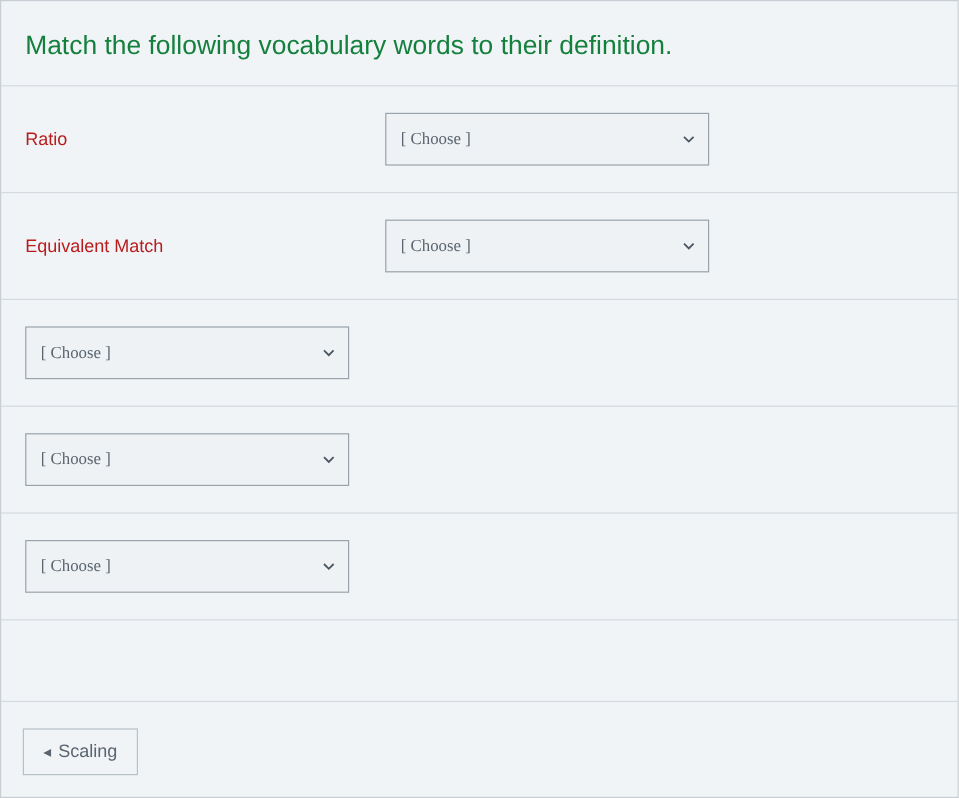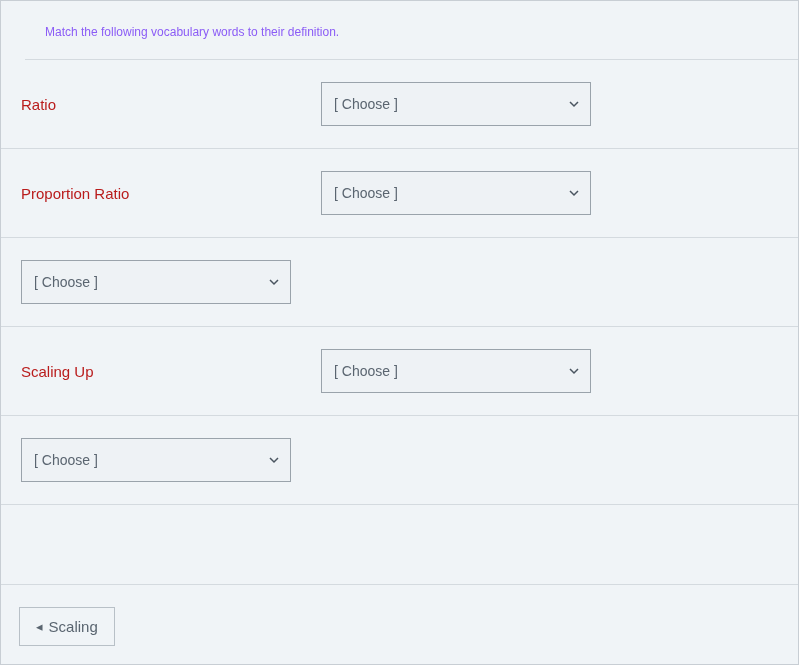--- a/index.html
+++ b/index.html
@@ -17,24 +17,23 @@
     .question-container {
       background: #f0f4f7;
       border: 1px solid #c8ced4;
       margin: 0;
       height: 100%;
       display: flex;
       flex-direction: column;
     }
     .question-prompt {
       padding: 24px 20px 20px 20px;
-      font-size: 12px;
-      color: #8b5cf6;
+      font-size: 22px;
+      color: #15803d;
       border-bottom: 1px solid #d4dadf;
-      margin-left: 24px;
     }
     .match-rows {
       flex: 1;
     }
     .match-row {
       display: flex;
       align-items: center;
       padding: 22px 20px;
       border-bottom: 1px solid #d4dadf;
     }
@@ -51,21 +50,21 @@
       width: 100%;
       height: 44px;
       background: #eef2f5;
       border: 1px solid #9aa3ab;
       padding: 0 34px 0 12px;
       font-size: 14px;
       color: #5a6570;
       appearance: none;
       -webkit-appearance: none;
       cursor: pointer;
-      font-family: Liberation Sans, sans-serif;
+      font-family: Liberation Serif, serif;
     }
     .chevron {
       position: absolute;
       right: 12px;
       top: 50%;
       transform: translateY(-50%);
       pointer-events: none;
       width: 10px;
       height: 10px;
     }
@@ -112,21 +111,21 @@
         </select>
         <span class="chevron">
           <svg viewBox="0 0 10 10" width="10" height="10">
               <path d="M1 3 L5 7 L9 3" fill="none" stroke="#4a5560" stroke-width="1.5"></path>
             </svg>
         </span>
       </div>
     </div>
 
     <div class="match-row">
-      <div class="term-label">Proportion Ratio</div>
+      <div class="term-label">Equivalent Match</div>
       <div class="dropdown-wrap">
         <select class="dropdown">
           <option>[ Choose ]</option>
         </select>
         <span class="chevron">
           <svg viewBox="0 0 10 10" width="10" height="10">
               <path d="M1 3 L5 7 L9 3" fill="none" stroke="#4a5560" stroke-width="1.5"></path>
             </svg>
         </span>
       </div>
@@ -139,21 +138,20 @@
         </select>
         <span class="chevron">
           <svg viewBox="0 0 10 10" width="10" height="10">
               <path d="M1 3 L5 7 L9 3" fill="none" stroke="#4a5560" stroke-width="1.5"></path>
             </svg>
         </span>
       </div>
     </div>
 
     <div class="match-row">
-      <div class="term-label">Scaling Up</div>
       <div class="dropdown-wrap">
         <select class="dropdown">
           <option>[ Choose ]</option>
         </select>
         <span class="chevron">
           <svg viewBox="0 0 10 10" width="10" height="10">
               <path d="M1 3 L5 7 L9 3" fill="none" stroke="#4a5560" stroke-width="1.5"></path>
             </svg>
         </span>
       </div>

